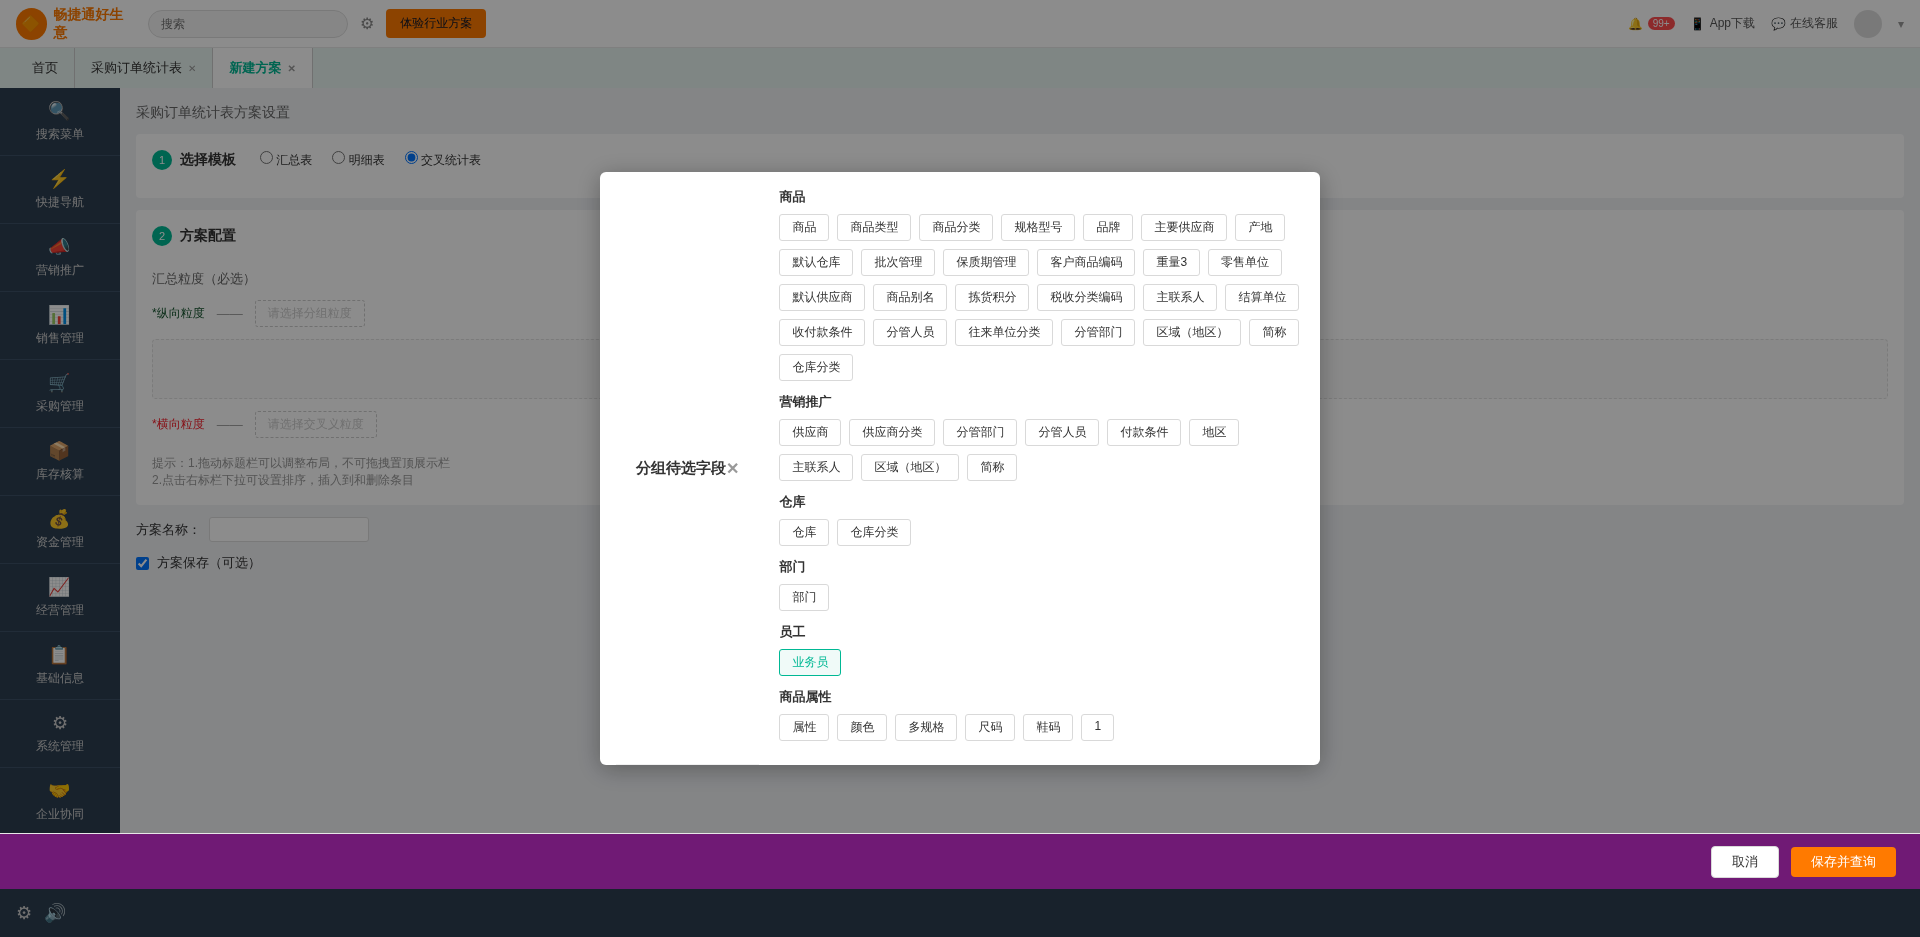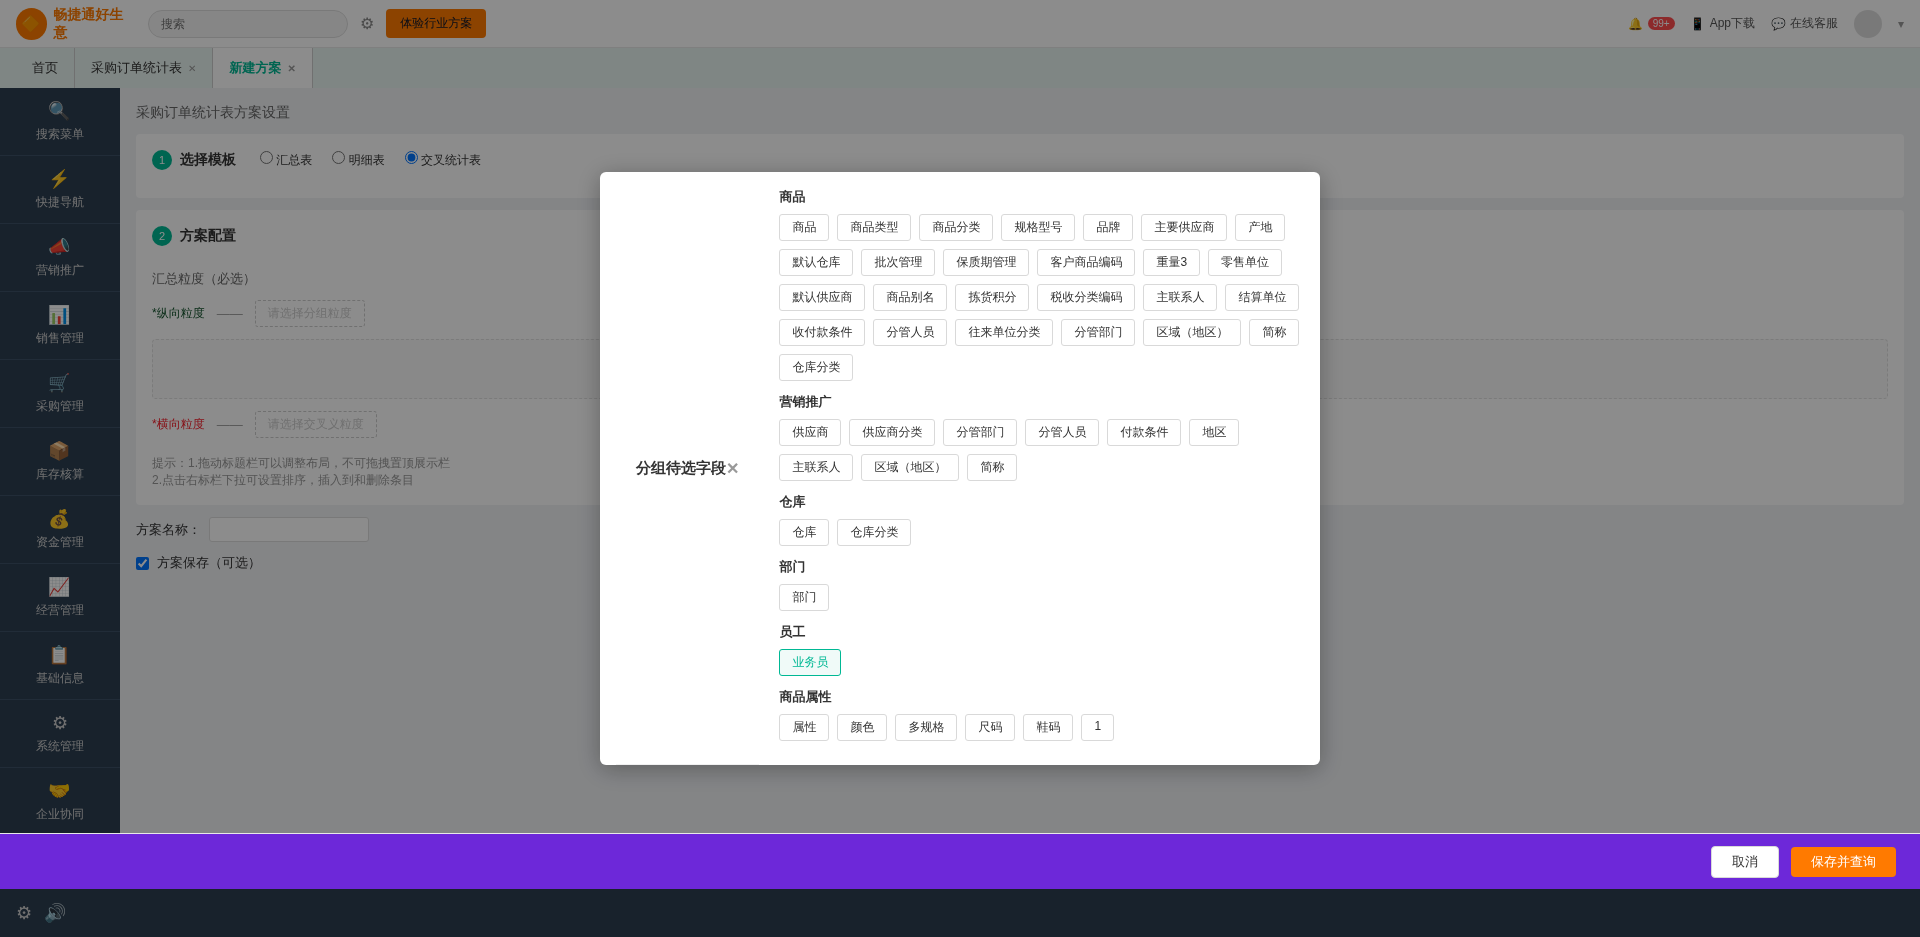--- a/index.html
+++ b/index.html
@@ -262,21 +262,21 @@
     .modal-body::-webkit-scrollbar { width: 8px; }
     .modal-body::-webkit-scrollbar-track { background: #f5f5f5; }
     .modal-body::-webkit-scrollbar-thumb { background: #ccc; border-radius: 4px; }
 
     
     .modal-footer-bar {
       position: fixed;
       bottom: 48px;
       left: 0; right: 0;
       height: 56px;
-      background: #6d28d9;
+      background: #701a75;
       border-top: 1px solid #e8e8e8;
       display: flex;
       align-items: center;
       justify-content: flex-end;
       padding: 0 24px;
       gap: 12px;
       z-index: 201;
     }
     .btn-cancel {
       background: #fff;

